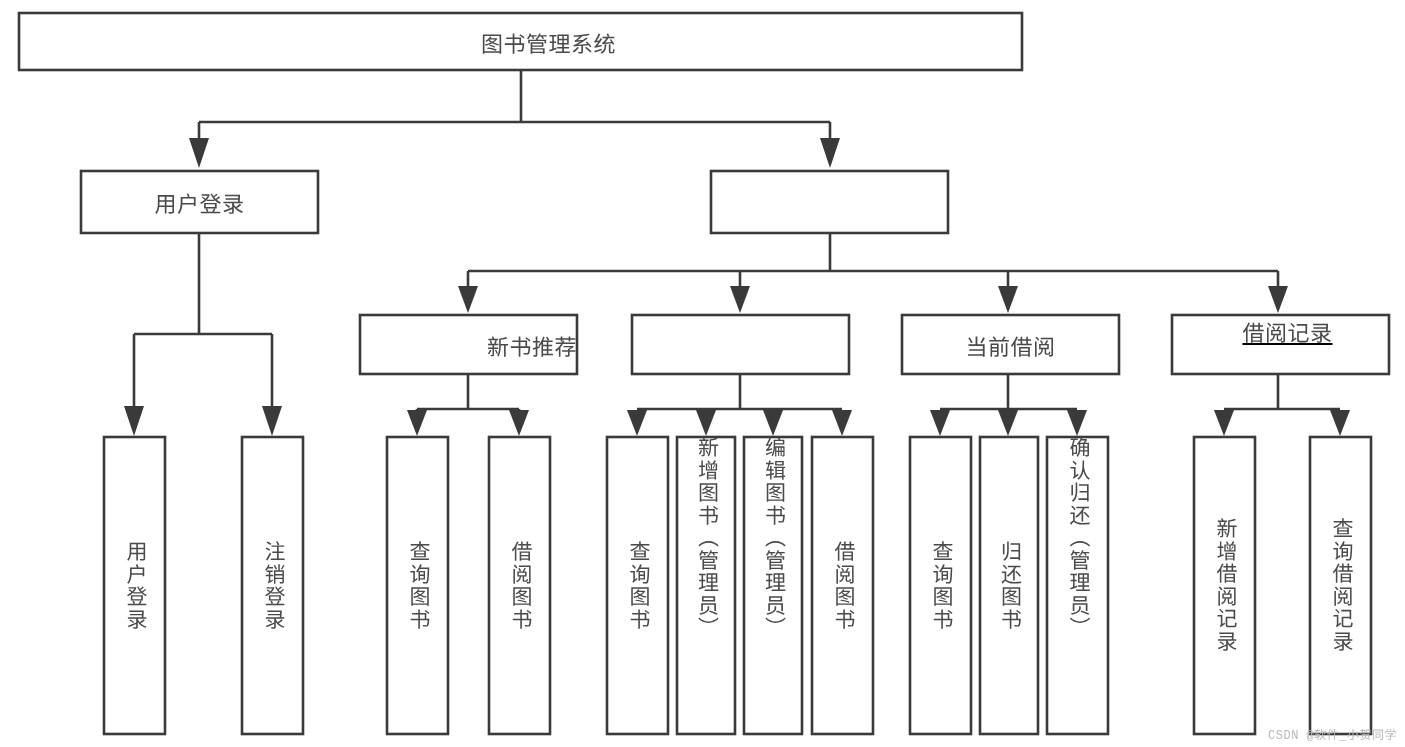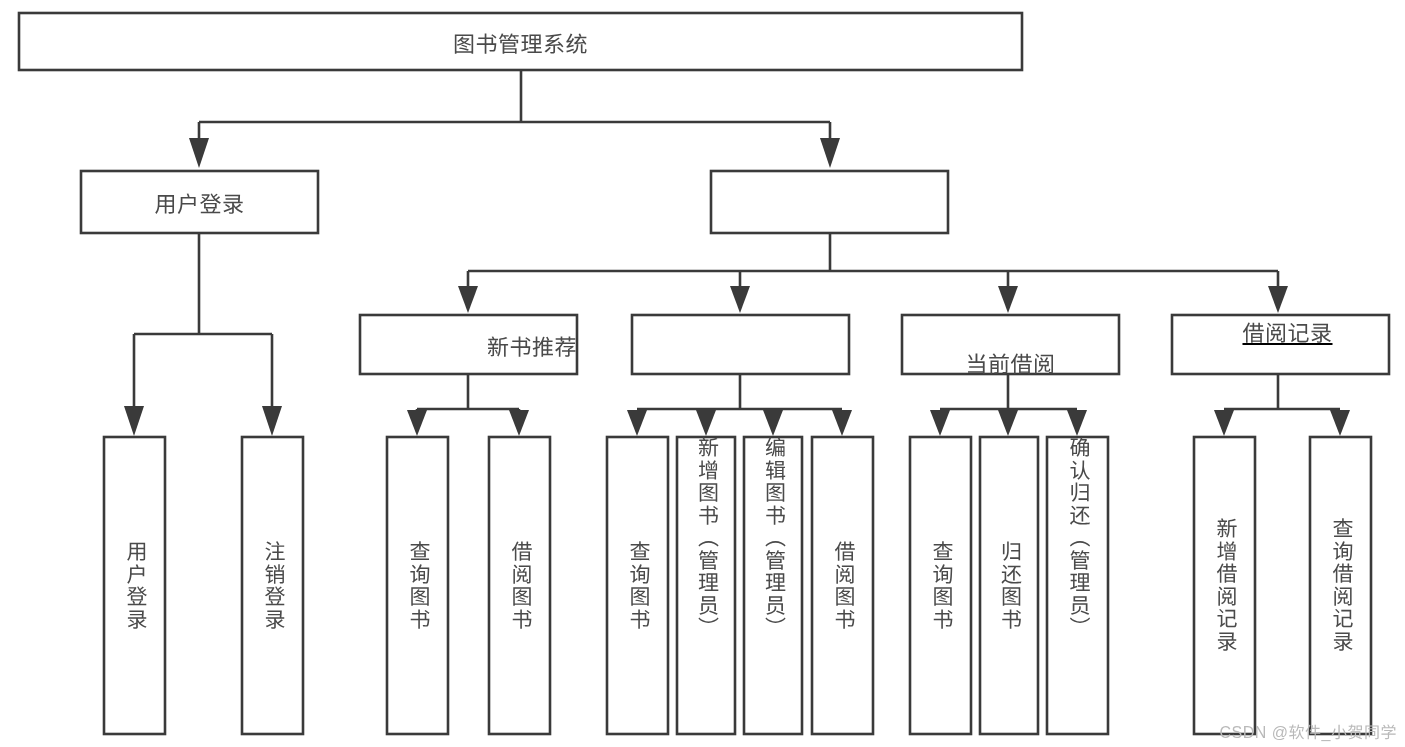--- a/index.html
+++ b/index.html
@@ -72,22 +72,22 @@
     font-family: "DejaVu Sans", "Liberation Sans", sans-serif;
     font-size: 22px;
     color: #4a4a4a;
     white-space: nowrap;
     letter-spacing: 0.5px;
   }
   .watermark {
     position: absolute;
     right: 8px;
     bottom: 4px;
-    font-family: Liberation Sans, sans-serif;
-    font-size: 16px;
+    font-family: Liberation Mono, monospace;
+    font-size: 12px;
     color: #b9b9b9;
     white-space: nowrap;
     letter-spacing: 0.5px;
   }
 </style>
 </head>
 <body>
 
 <div id="diagram-root">
 
@@ -179,32 +179,32 @@
     <rect class="node-box" x="812" y="437" width="61" height="297"></rect>
 
     <rect class="node-box" x="910" y="437" width="61" height="297"></rect>
     <rect class="node-box" x="980" y="437" width="58" height="297"></rect>
     <rect class="node-box" x="1047" y="437" width="61" height="297"></rect>
 
     <rect class="node-box" x="1194" y="437" width="61" height="297"></rect>
     <rect class="node-box" x="1310" y="437" width="61" height="297"></rect>
   </svg>
 
-  <div class="hlabel-wrap" style="left:19px; top:13px; width:1003px; height:57px;">
+  <div class="hlabel-wrap" style="left:19px; top:13px; width:1003px; height:57px;padding-left:28px;">
     <span class="hlabel-text">图书管理系统</span>
   </div>
 
   <div class="hlabel-wrap" style="left:81px; top:171px; width:237px; height:62px;">
     <span class="hlabel-text">用户登录</span>
   </div>
 
   <div class="hlabel-wrap" style="left:360px; top:315px; width:217px; height:59px;justify-content:flex-end;">
     <span class="hlabel-text">新书推荐</span>
   </div>
-  <div class="hlabel-wrap" style="left:902px; top:332px; width:217px; height:59px;align-items:center;">
+  <div class="hlabel-wrap" style="left:902px; top:315px; width:217px; height:59px;align-items:center;">
     <span class="hlabel-text">当前借阅</span>
   </div>
   <div class="hlabel-wrap" style="left:1172px; top:301px; width:231px; height:59px;text-decoration:underline;">
     <span class="hlabel-text">借阅记录</span>
   </div>
 
   <div class="vlabel-wrap" style="left:104px; top:437px; width:61px; height:297px;">
     <span class="vlabel-text">用户登录</span>
   </div>
   <div class="vlabel-wrap" style="left:242px; top:437px; width:61px; height:297px;">

